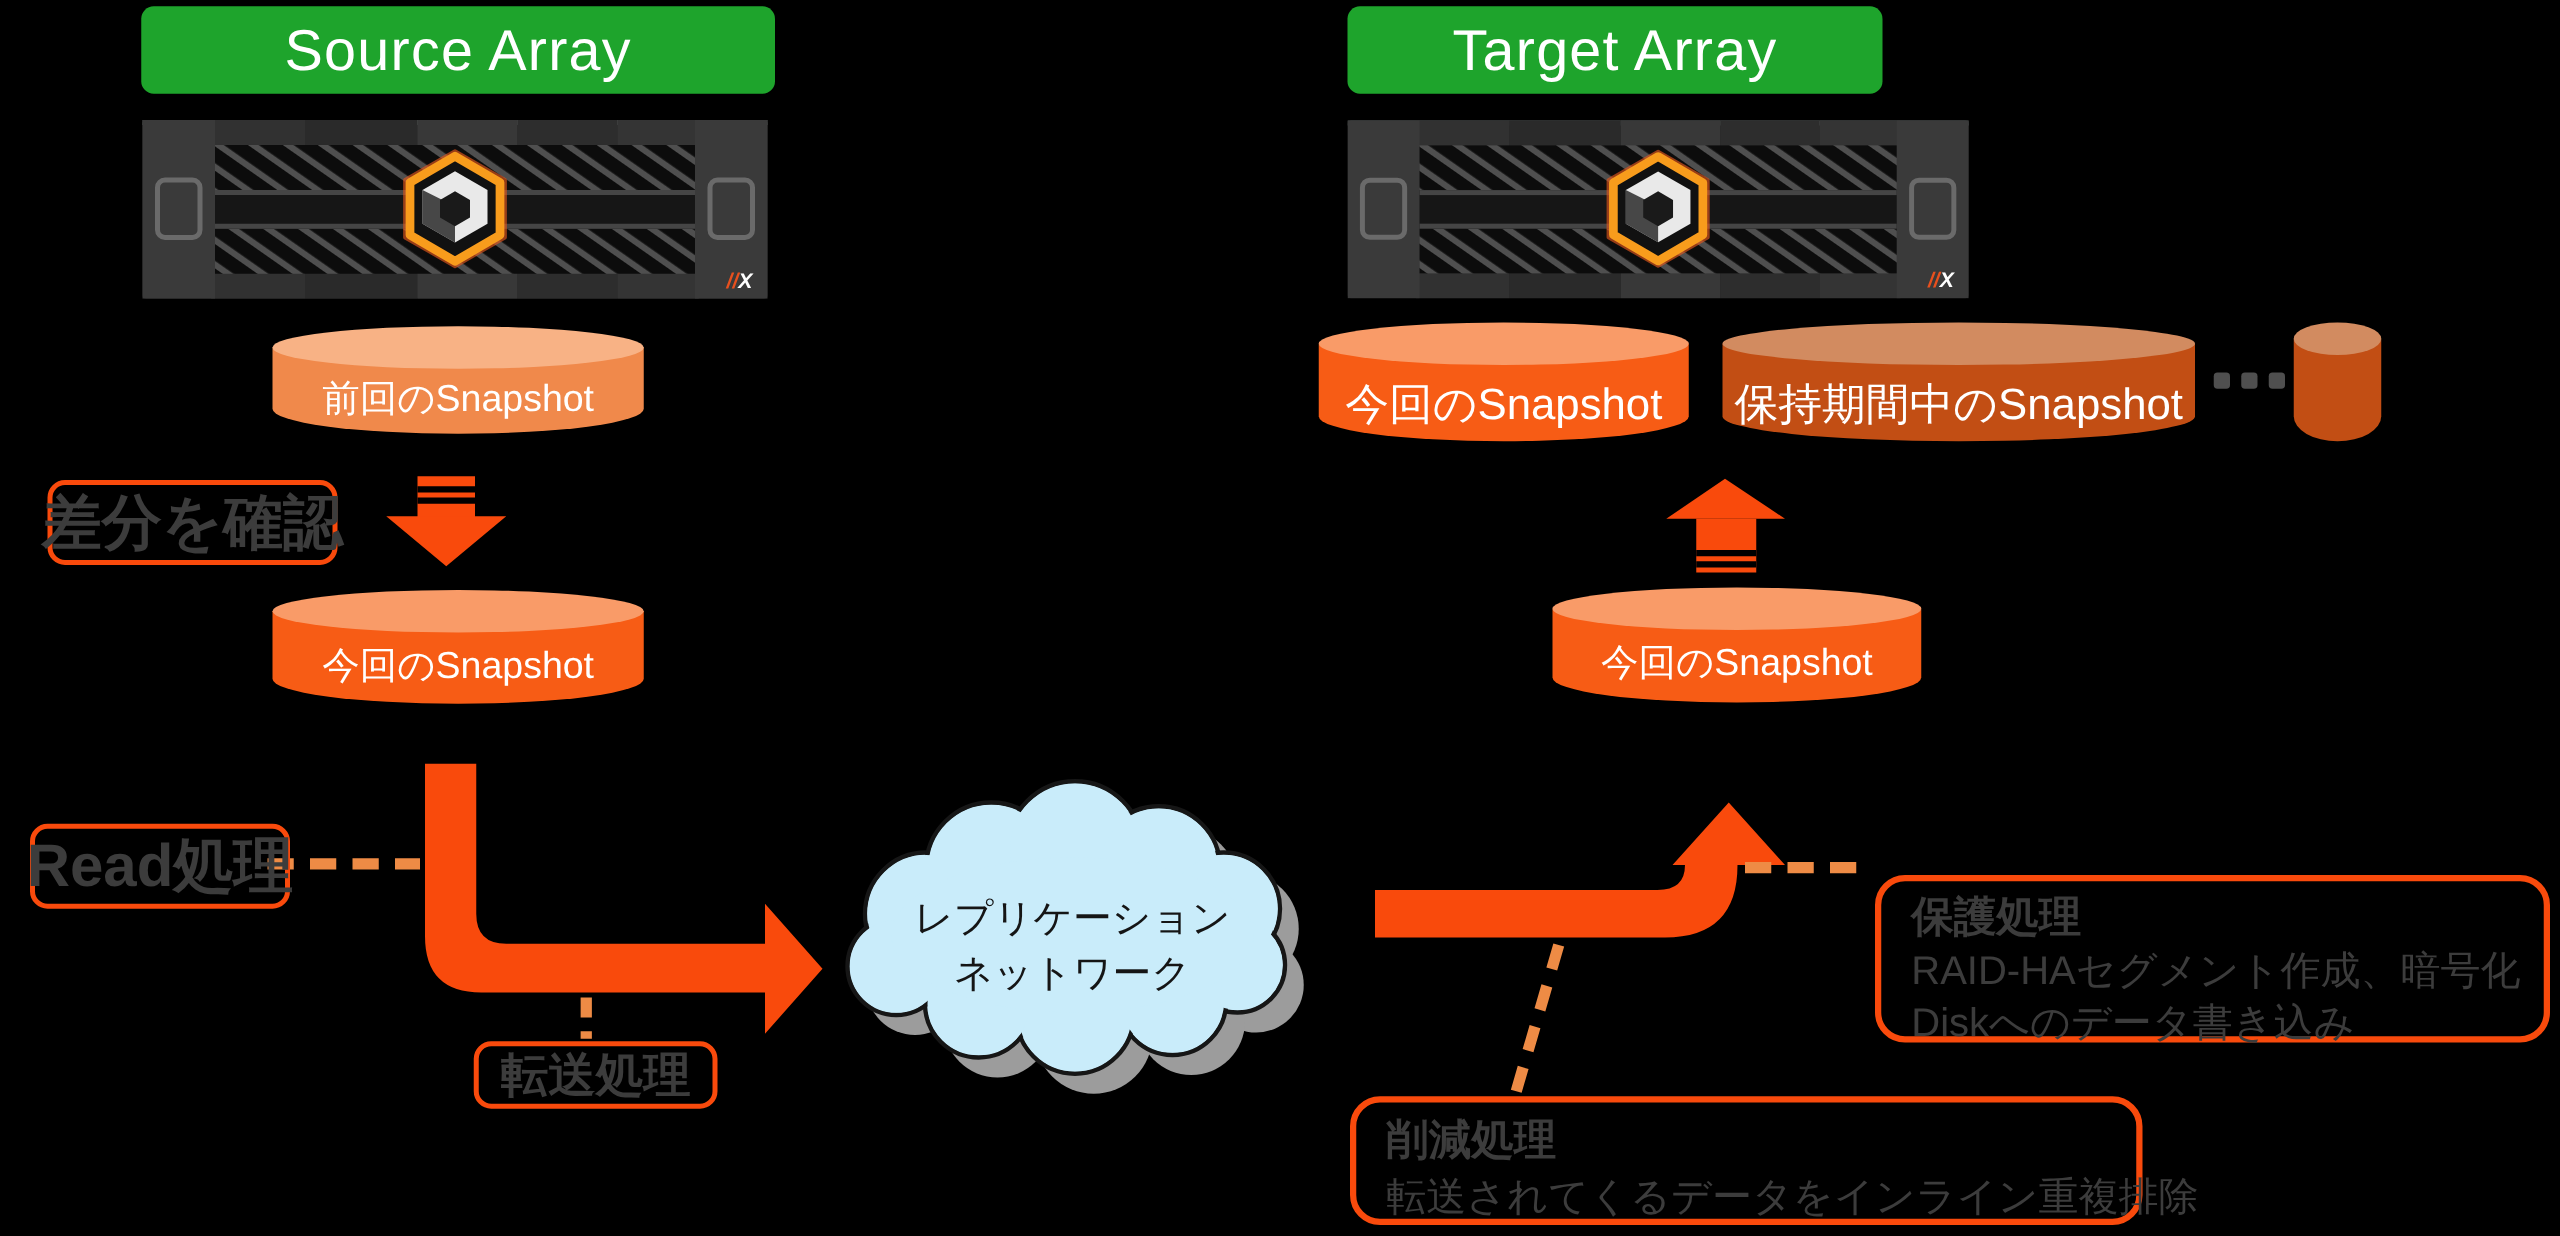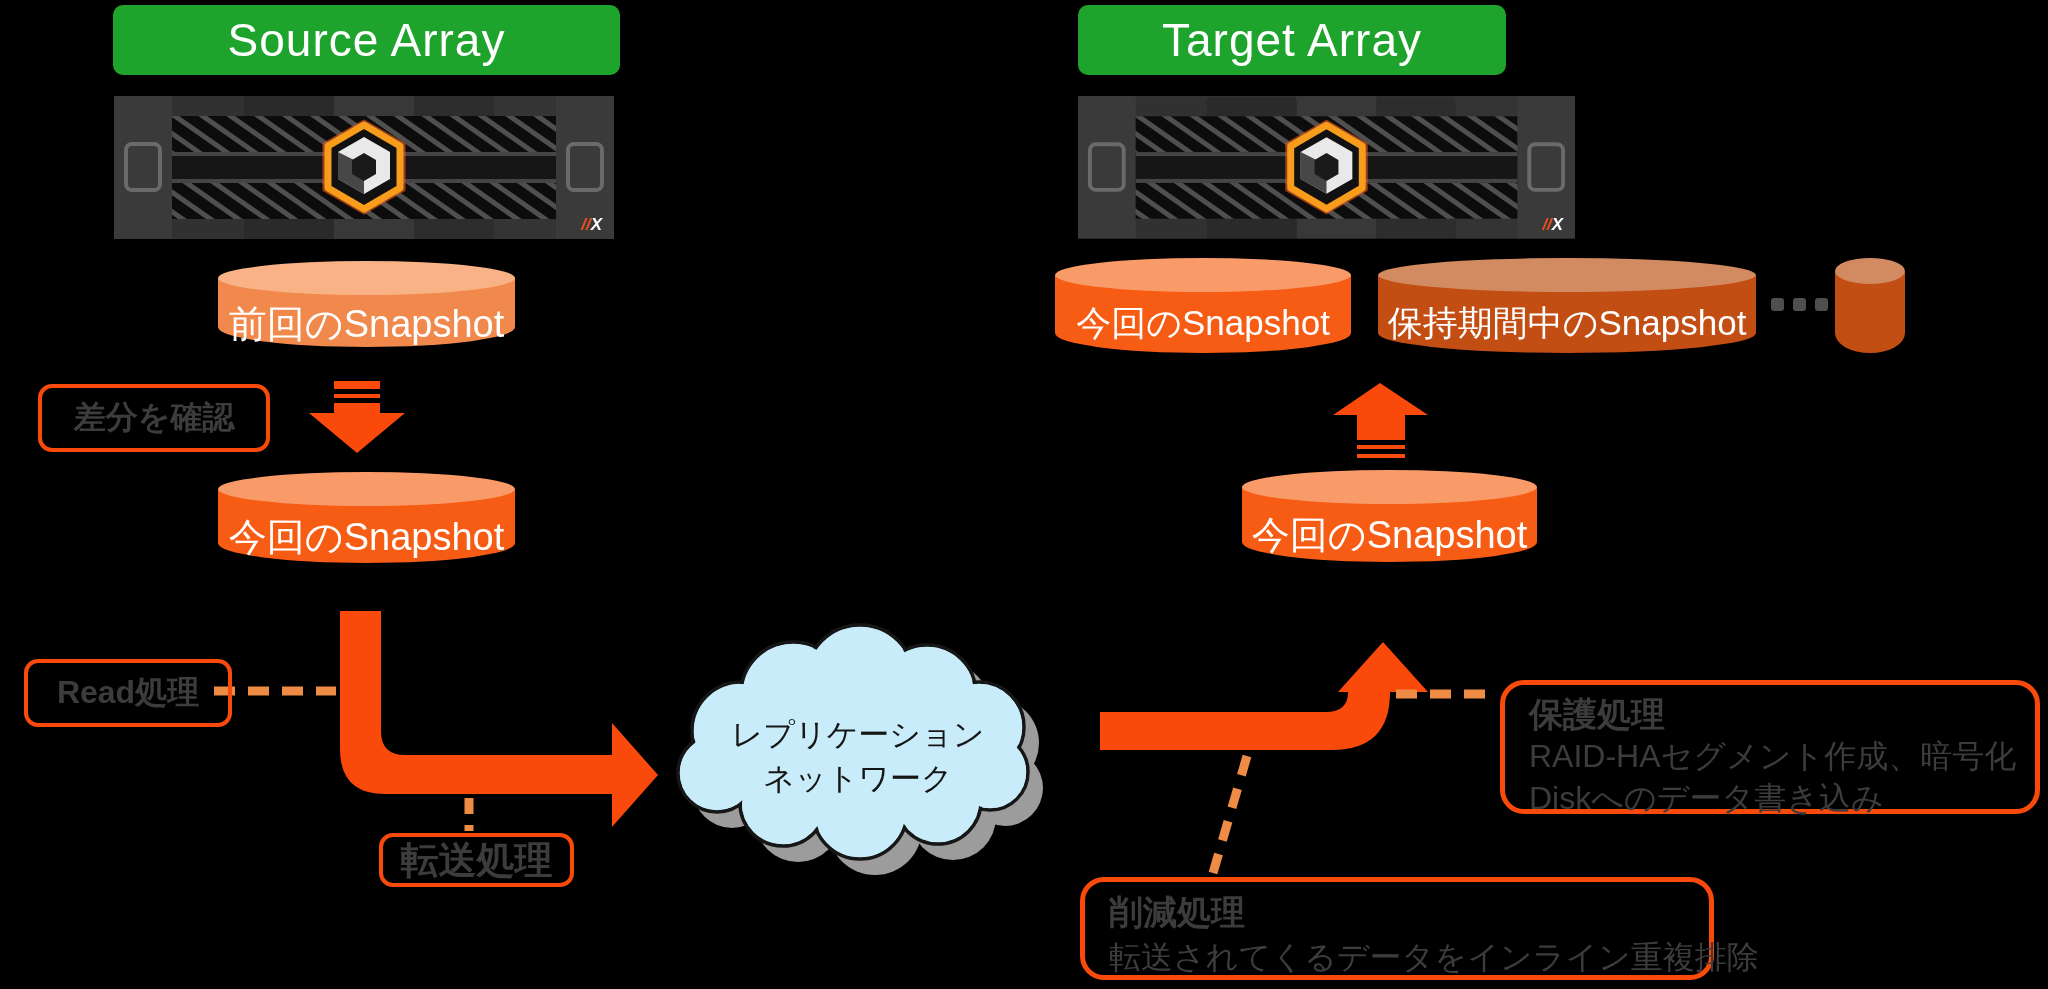--- a/index.html
+++ b/index.html
@@ -15,30 +15,30 @@
     letter-spacing:1px;
   }
   
   .cyl{position:absolute;}
   .cyl .cyl-body{position:absolute;left:0;right:0;top:17px;bottom:0;background:var(--body);
     border-radius:0 0 50% 50% / 0 0 20px 20px;}
   .cyl .cyl-top{position:absolute;left:0;right:0;top:0;height:34px;border-radius:50%;background:var(--cap);z-index:2;}
   .cyl.small .cyl-top{height:26px;}
   .cyl.small .cyl-body{top:13px;}
   .cyl .cyl-label{position:absolute;left:0;right:0;top:44%;text-align:center;color:#fff;
-    font-size:38px;white-space:nowrap;z-index:3;}
+    font-size:30px;white-space:nowrap;z-index:3;}
   .cyl.mid-label .cyl-label{font-size:35px;}
   .cyl.light{--body:#F0894B;--cap:#F8B285;}
   .cyl.bright{--body:#F75C15;--cap:#F99B68;}
   .cyl.brick{--body:#C24E14;--cap:#D28B60;}
   
   .tag-box{
     position:absolute;border:4px solid #F94A0C;border-radius:14px;
     color:#3C3C3C;font-weight:bold;display:flex;align-items:center;justify-content:center;
-    font-size:32px;white-space:nowrap;background:transparent;box-sizing:border-box;
+    font-size:48px;white-space:nowrap;background:transparent;box-sizing:border-box;
   }
   .info-box{
     position:absolute;border:5px solid #F94A0C;border-radius:24px;box-sizing:border-box;
     color:#3C3C3C;font-size:32px;padding:8px 0 0 24px;line-height:44px;white-space:nowrap;
   }
   .info-box .info-title{font-weight:bold;font-size:34px;}
   
   .dots{position:absolute;display:flex;gap:9px;}
   .dots i{width:13px;height:13px;background:#4F4F4F;border-radius:3px;display:block;}
   
@@ -238,21 +238,21 @@
     <div class="cyl-top"></div>
     <div class="cyl-body"></div>
   </div>
 
   <div class="cyl bright htm" style="left:1242px;top:470px;width:295px;height:92px;">
     <div class="cyl-top"></div>
     <div class="cyl-body"></div>
     <div class="cyl-label">今回のSnapshot</div>
   </div>
 
-  <div class="info-box htm" style="left:1500px;top:680px;width:540px;height:134px;line-height:42px;">
+  <div class="info-box htm" style="left:1500px;top:700px;width:540px;height:134px;line-height:42px;">
     <div class="info-title">保護処理</div>
     <div>RAID-HAセグメント作成、暗号化</div>
     <div>Diskへのデータ書き込み</div>
   </div>
 
   <div class="info-box htm" style="left:1080px;top:877px;width:634px;height:103px;line-height:45px;">
     <div class="info-title">削減処理</div>
     <div>転送されてくるデータをインライン重複排除</div>
   </div>
 

